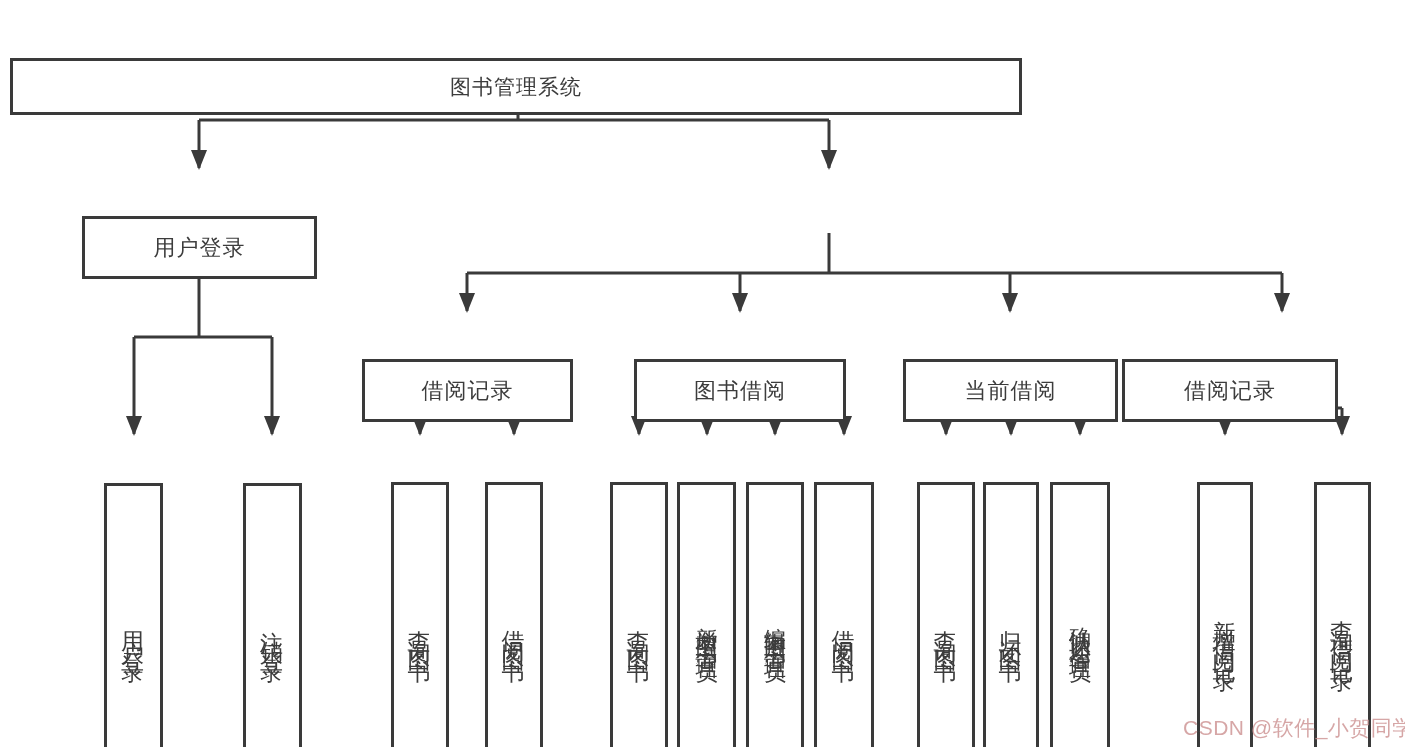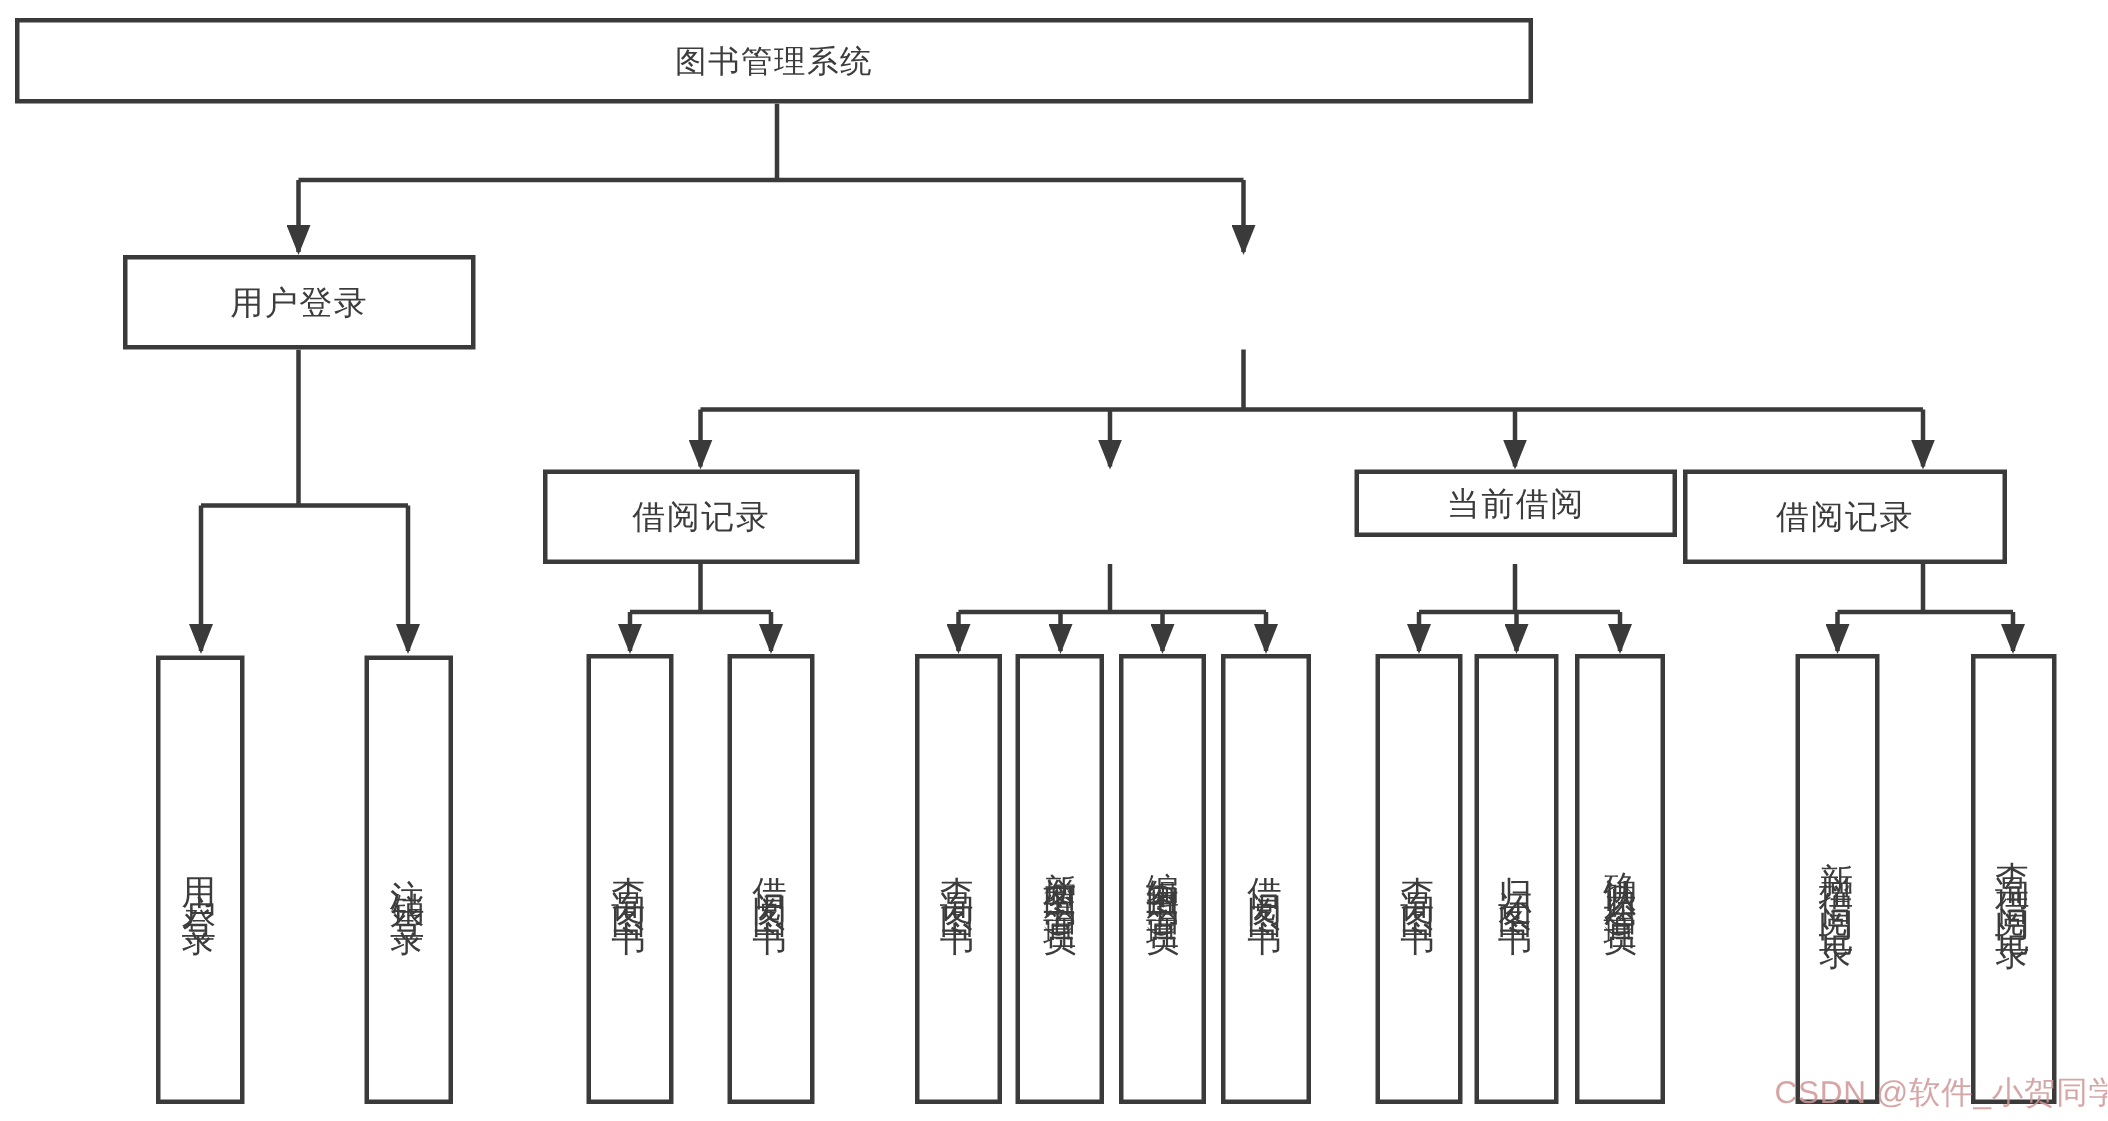--- a/index.html
+++ b/index.html
@@ -27,20 +27,21 @@
     box-sizing: border-box;
     background: #ffffff;
     border: 3px solid #3a3a3a;
     display: flex;
     align-items: center;
     justify-content: center;
     font-size: 22px;
     color: #3c3c3c;
     letter-spacing: 1px;
     z-index: 2;
+    margin-top: 46px;
   }
   .node.root { font-size: 21px; }
   .vbox { }
   .vbox .vtext {
     position: absolute;
     left: 50%;
     top: 50%;
     transform: translate(-50%, -50%);
     writing-mode: vertical-rl;
     text-orientation: mixed;
@@ -109,21 +110,24 @@
     <span>图书管理系统</span>
   </div>
 
   <div class="node" style="left:82px; top:170px; width:235px; height:63px;">
     <span>用户登录</span>
   </div>
 
   <div class="node" style="left:362px; top:313px; width:211px; height:63px;">
     <span>借阅记录</span>
   </div>
-  <div class="node" style="left:903px; top:313px; width:215px; height:45px;">
+  <div class="node" style="left:634px; top:313px; width:212px; height:63px;">
+    <span>图书借阅</span>
+  </div>
+  <div class="node" style="left:903px; top:313px; width:215px; height:63px;">
     <span>当前借阅</span>
   </div>
   <div class="node" style="left:1122px; top:313px; width:216px; height:63px;">
     <span>借阅记录</span>
   </div>
 
   <div class="node vbox" style="left:104px; top:437px; width:59px; height:299px;">
     <span class="vtext">用户登录</span>
   </div>
   <div class="node vbox" style="left:243px; top:437px; width:59px; height:299px;">

